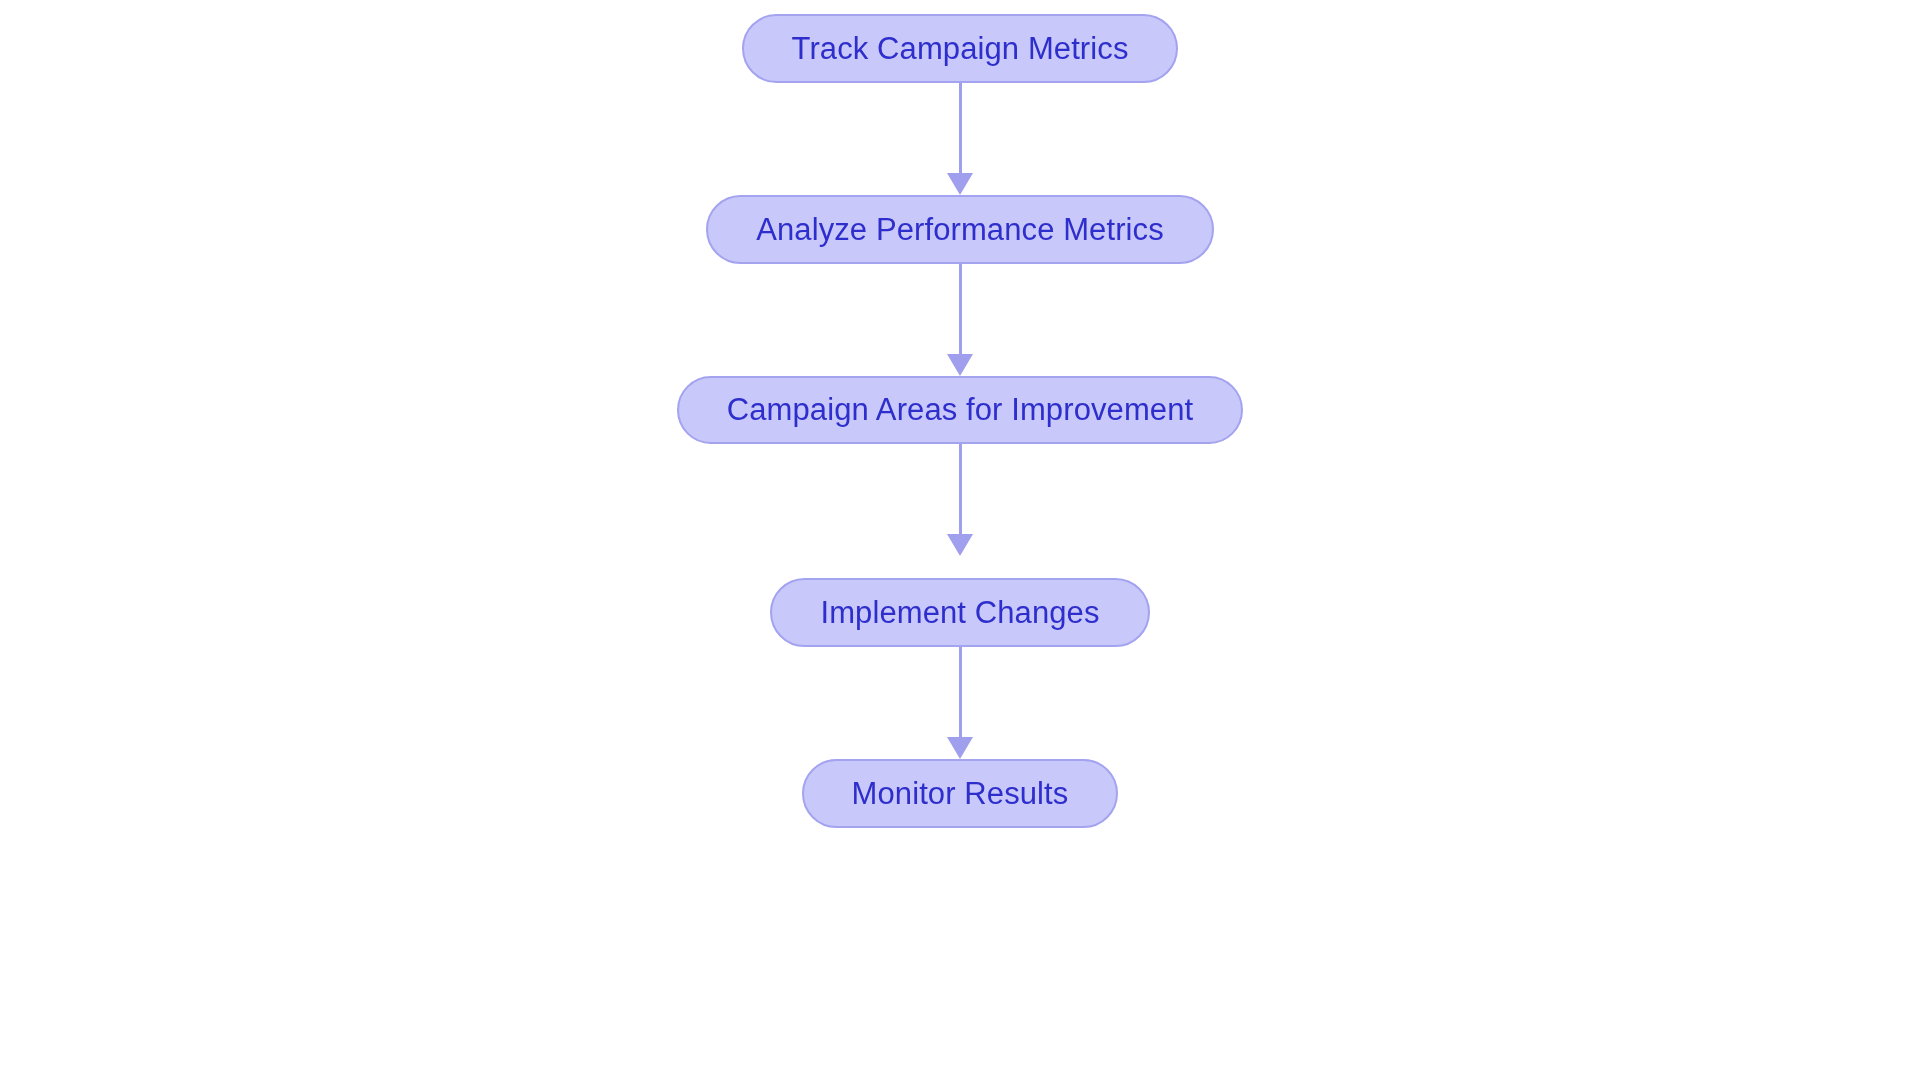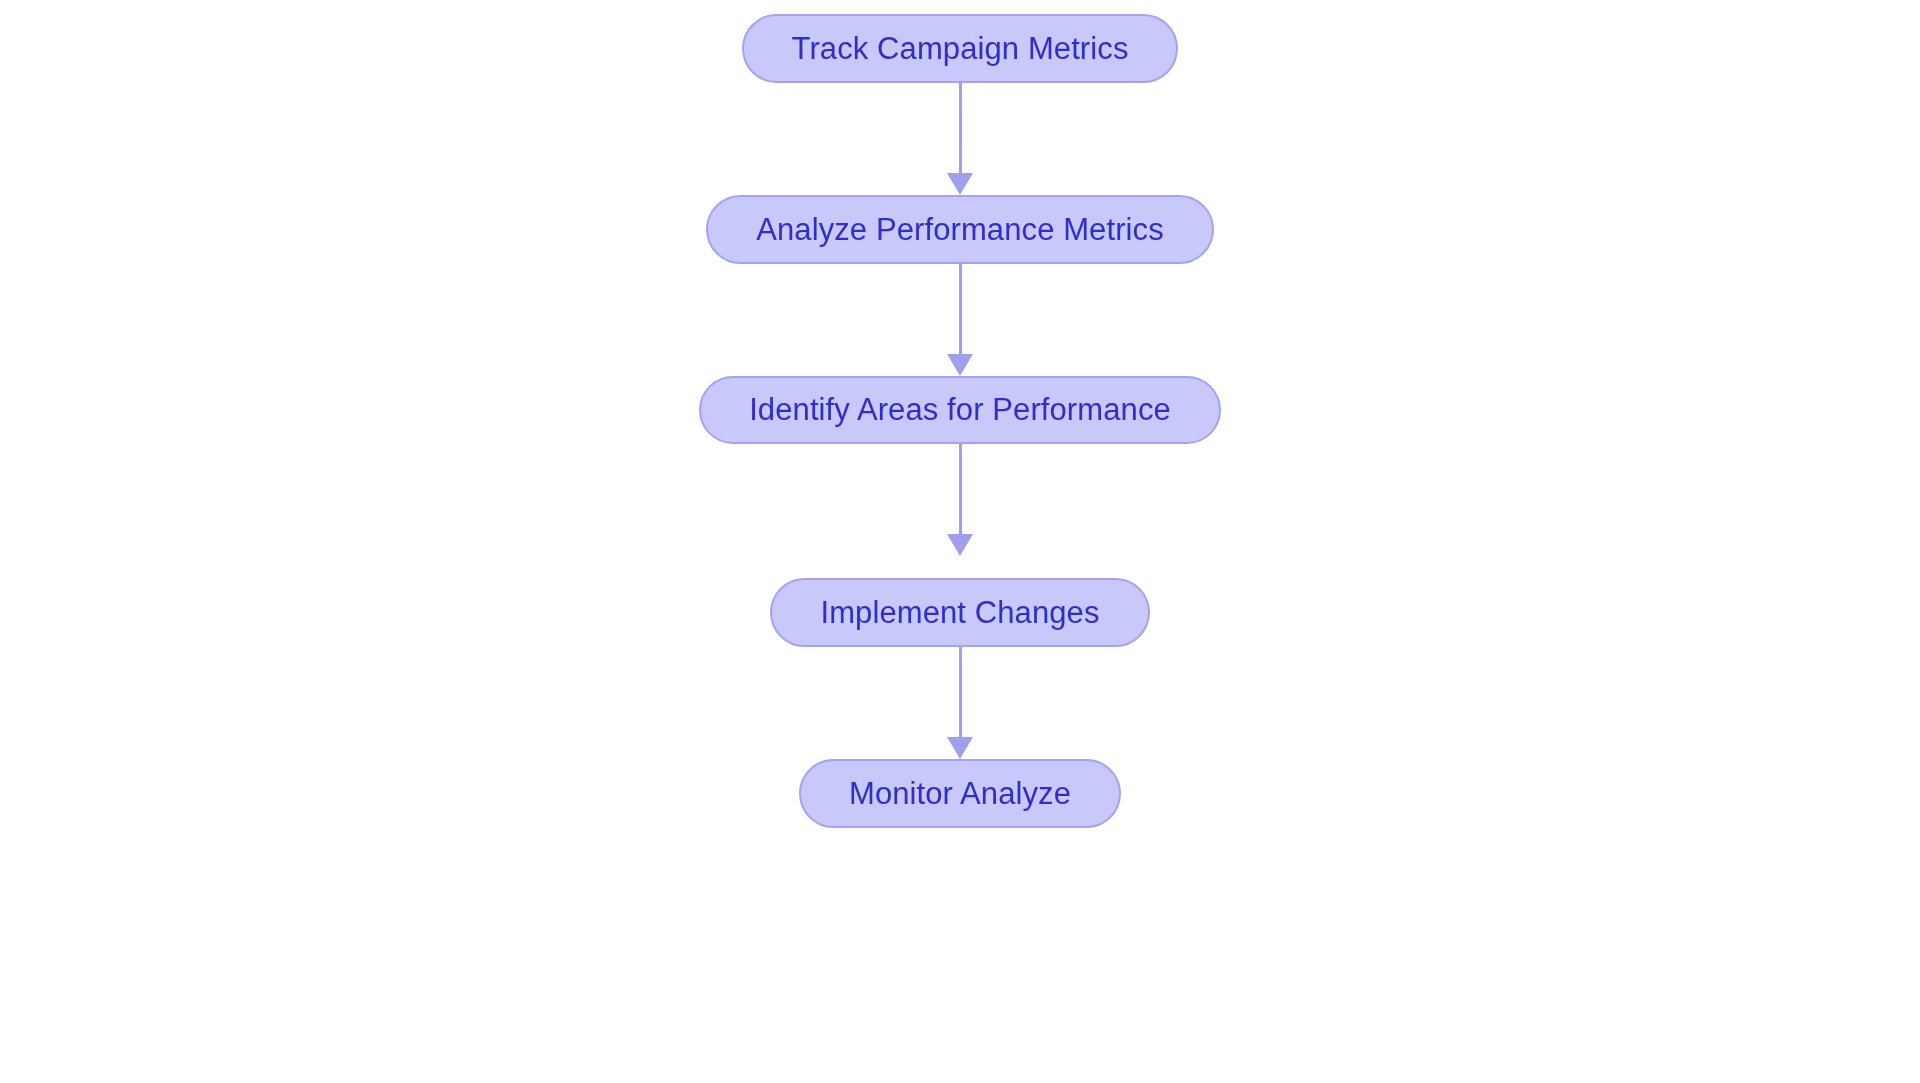--- a/index.html
+++ b/index.html
@@ -100,34 +100,34 @@
   <div class="flow-node node-w-2">
     <span class="flow-node-label">Analyze Performance Metrics</span>
   </div>
 
   <div class="flow-connector">
     <div class="connector-line"></div>
     <div class="connector-arrow"></div>
   </div>
 
   <div class="flow-node node-w-3">
-    <span class="flow-node-label">Identify Areas for Performance</span>
+    <span class="flow-node-label">Campaign Areas for Improvement</span>
   </div>
 
   <div class="flow-connector">
     <div class="connector-line"></div>
     <div class="connector-arrow"></div>
   </div>
 
   <div class="flow-node node-w-4">
     <span class="flow-node-label">Implement Changes</span>
   </div>
 
   <div class="flow-connector">
     <div class="connector-line"></div>
     <div class="connector-arrow"></div>
   </div>
 
   <div class="flow-node node-w-5">
-    <span class="flow-node-label">Monitor Analyze</span>
+    <span class="flow-node-label">Monitor Results</span>
   </div>
 
 </div>
 
 </body></html>

